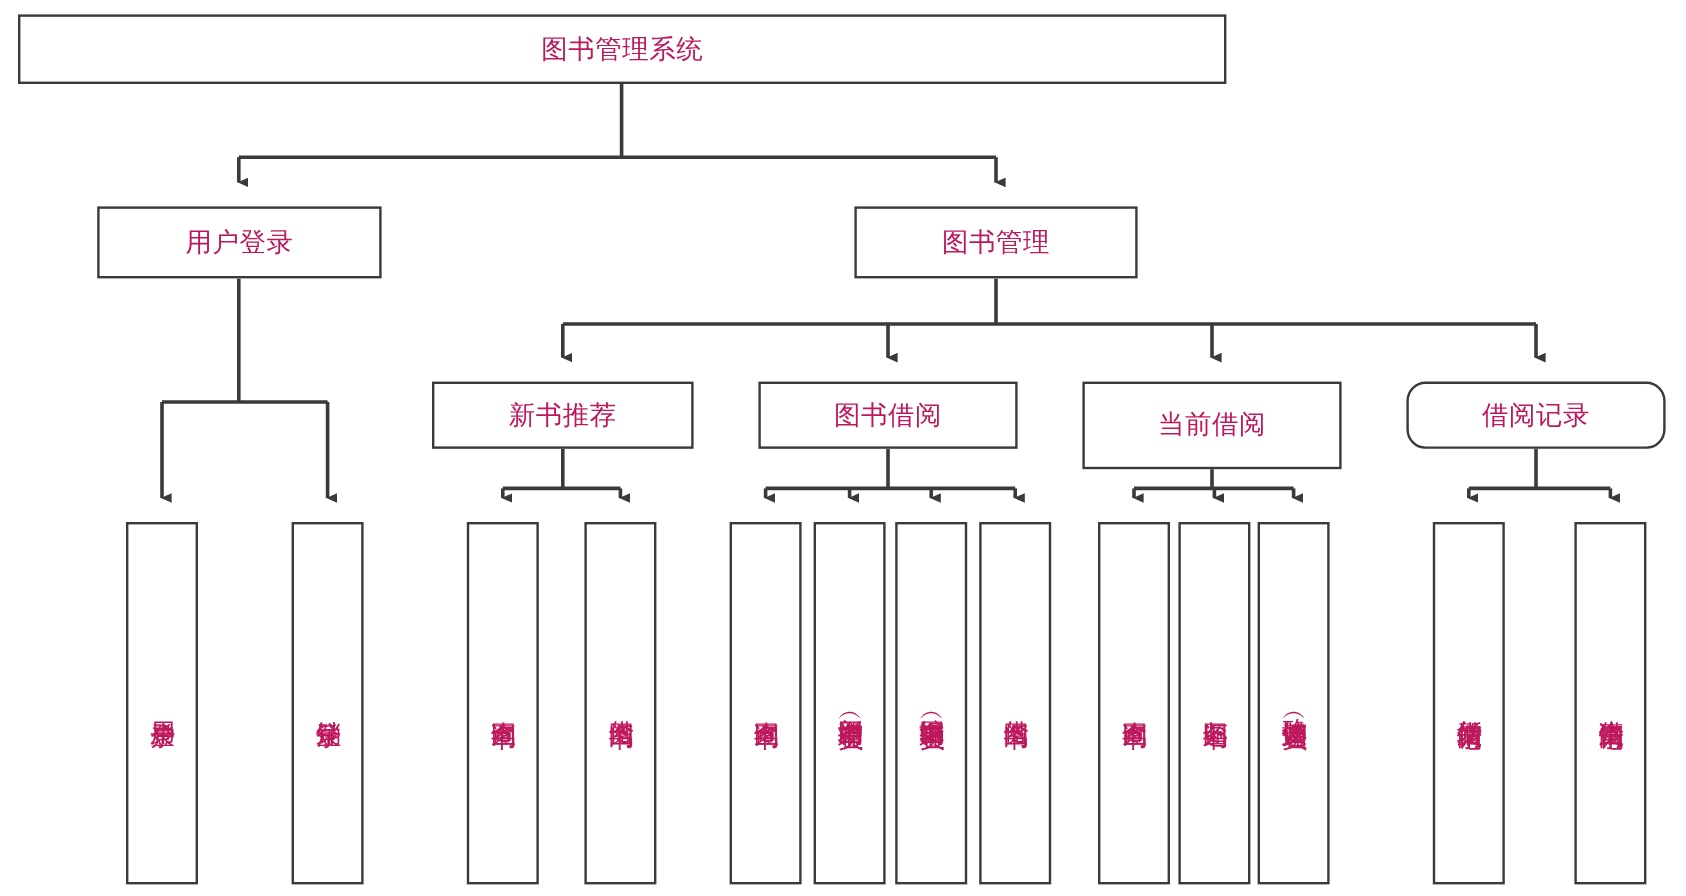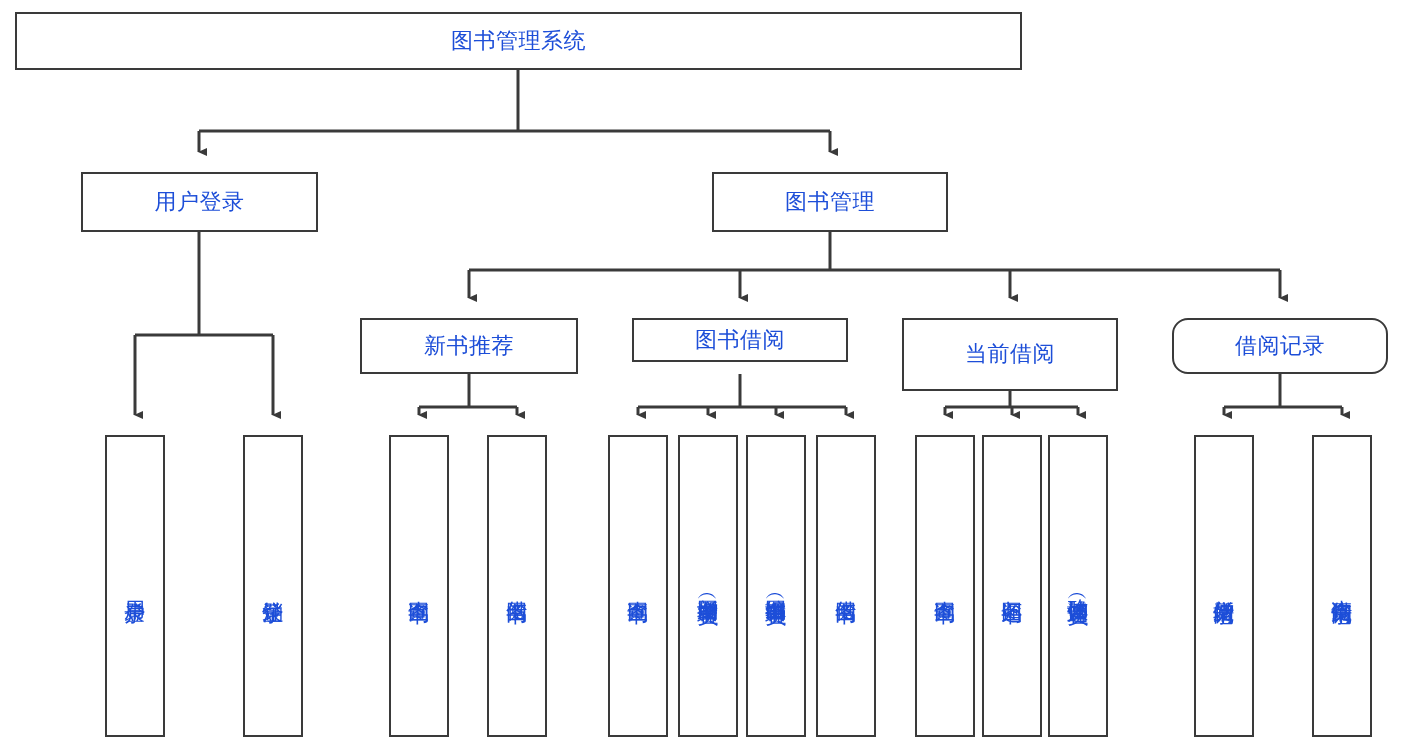--- a/index.html
+++ b/index.html
@@ -25,21 +25,21 @@
     height: 747px;
   }
   .node-box {
     position: absolute;
     box-sizing: border-box;
     border: 2px solid #3a3a3a;
     background: #ffffff;
     display: flex;
     align-items: center;
     justify-content: center;
-    color: #1d4ed8;
+    color: #be185d;
   }
   .node-label-h {
     font-size: 22px;
     line-height: 1.1;
     letter-spacing: 0.5px;
     white-space: nowrap;
   }
   .node-label-v {
     font-size: 21px;
     line-height: 1.12;
@@ -123,21 +123,21 @@
   <div class="node-box" style="left:81px; top:172px; width:237px; height:60px;">
     <span class="node-label-h">用户登录</span>
   </div>
   <div class="node-box" style="left:360px; top:318px; width:218px; height:56px;">
     <span class="node-label-h">新书推荐</span>
   </div>
 
   <div class="node-box" style="left:712px; top:172px; width:236px; height:60px;">
     <span class="node-label-h">图书管理</span>
   </div>
-  <div class="node-box" style="left:632px; top:318px; width:216px; height:44px;">
+  <div class="node-box" style="left:632px; top:318px; width:216px; height:56px;">
     <span class="node-label-h">图书借阅</span>
   </div>
   <div class="node-box" style="left:902px; top:318px; width:216px; height:73px;">
     <span class="node-label-h">当前借阅</span>
   </div>
   <div class="node-box" style="left:1172px; top:318px; width:216px; height:56px;border-radius:16px;">
     <span class="node-label-h">借阅记录</span>
   </div>
 
   <div class="node-box leaf-box" style="left:105px; top:435px; width:60px; height:302px;">

